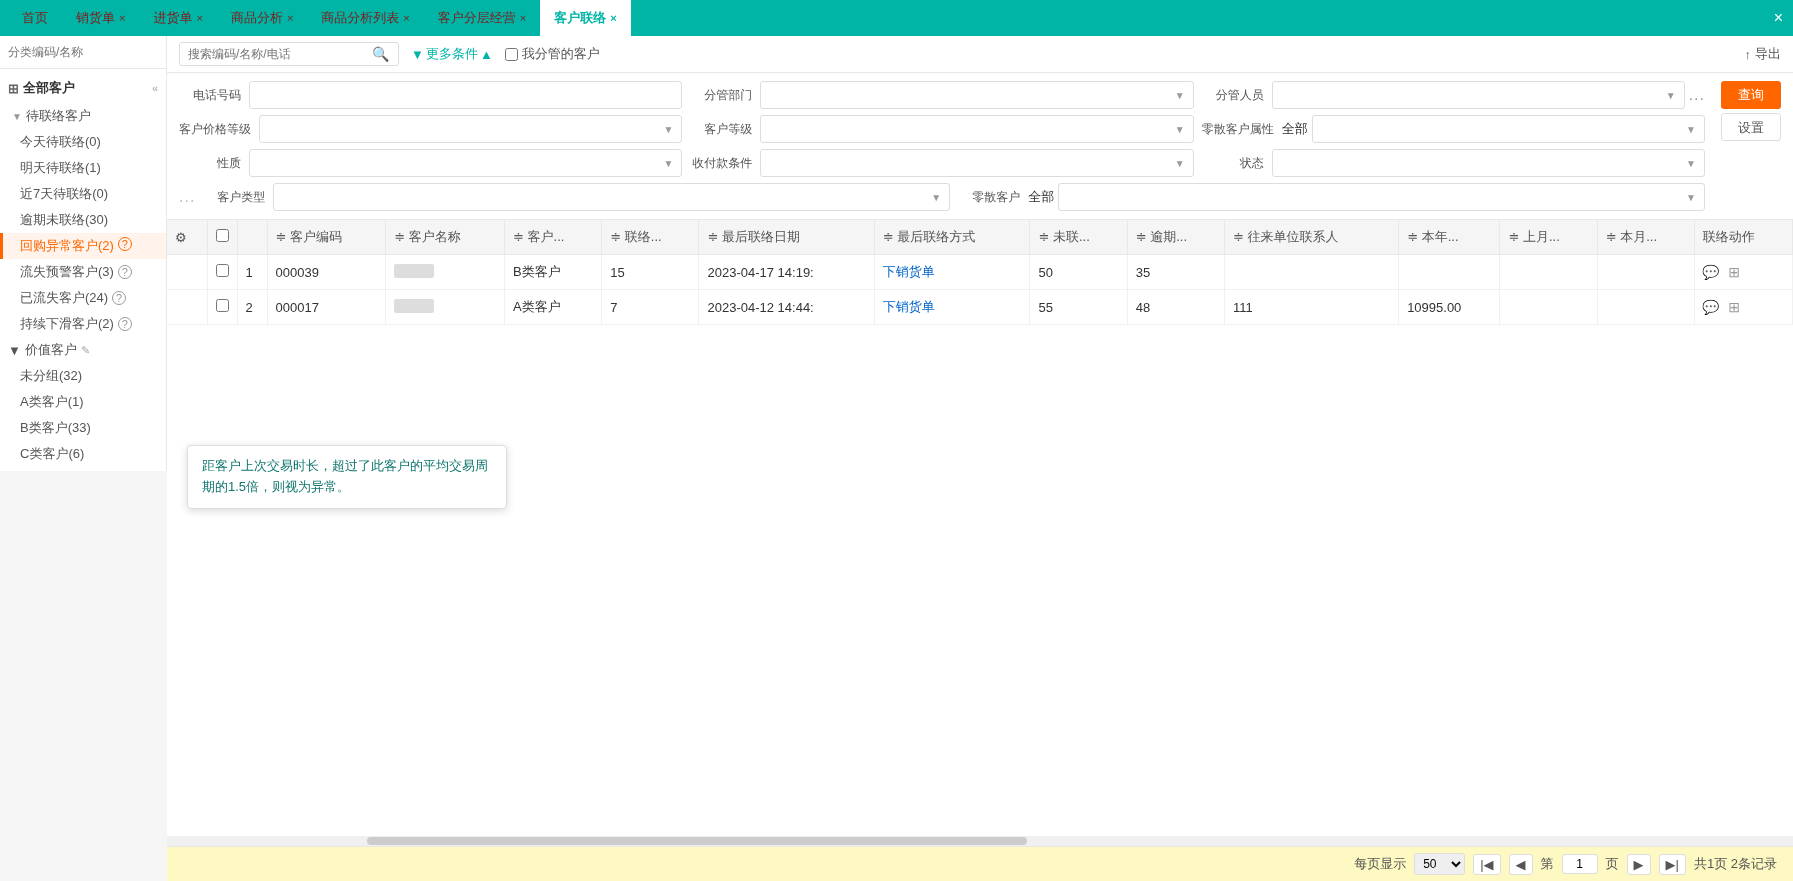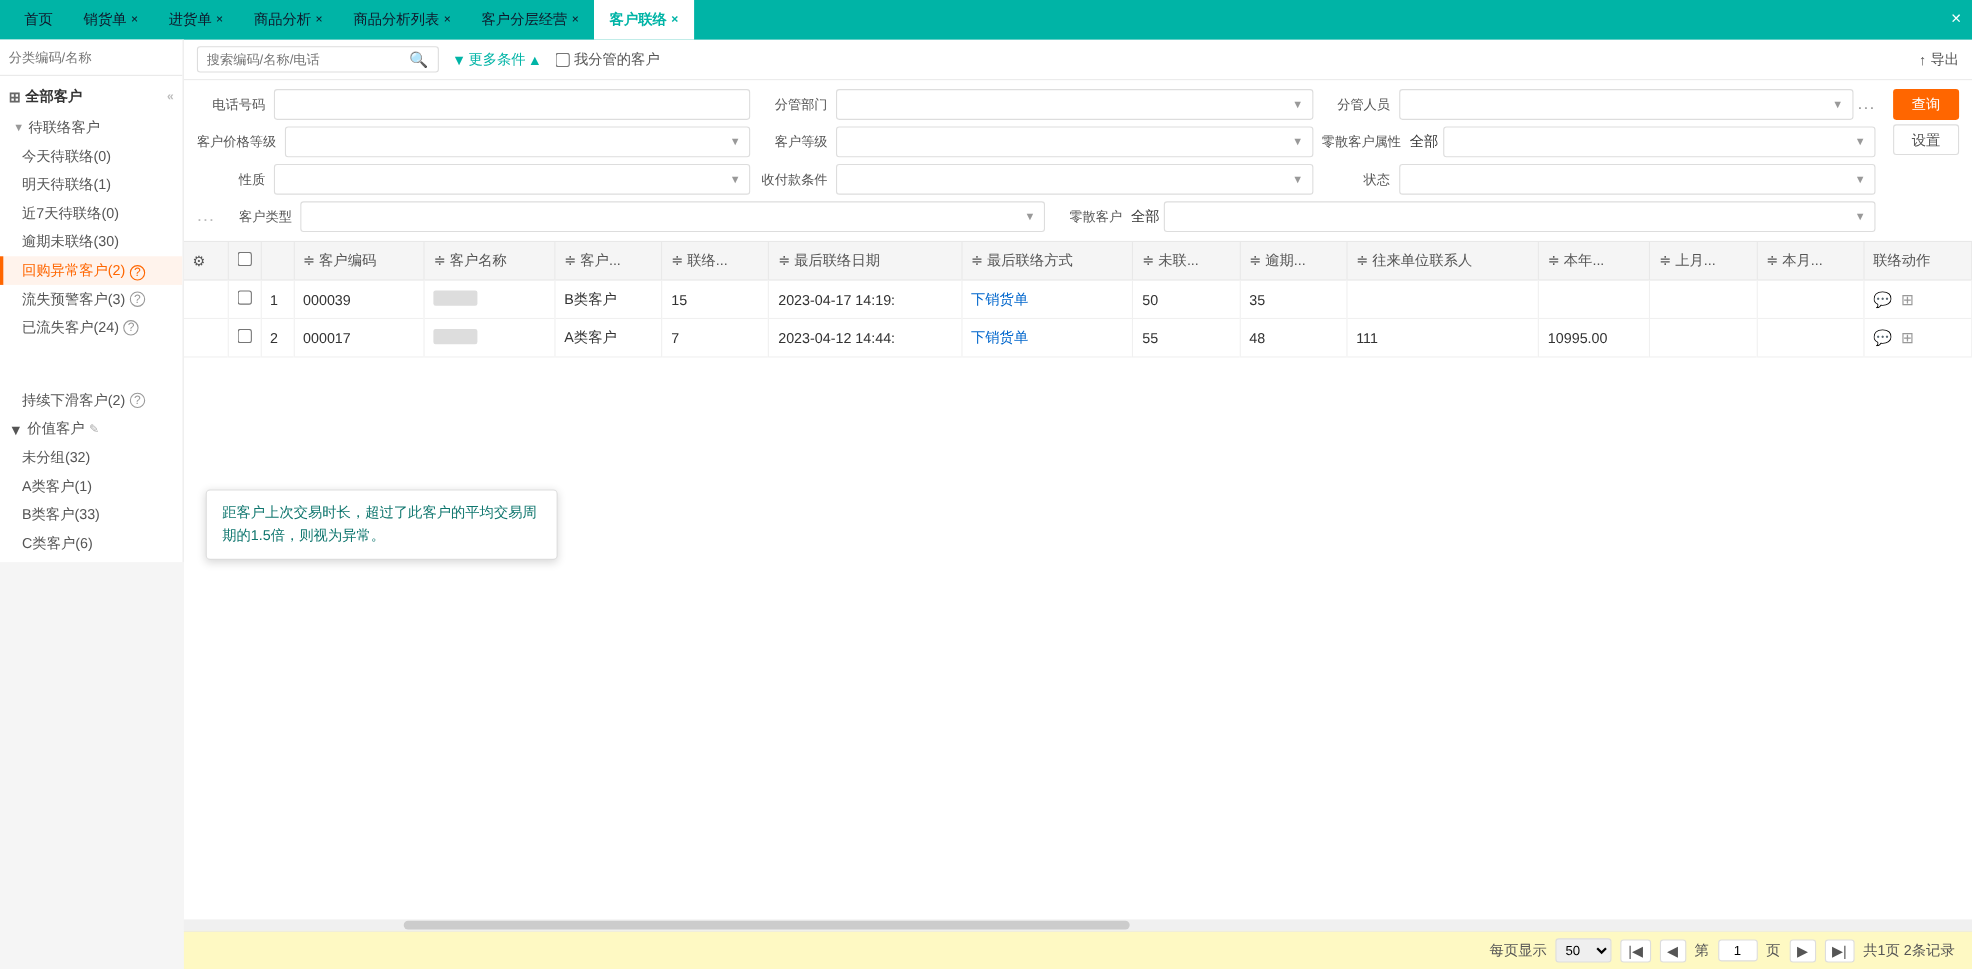--- a/index.html
+++ b/index.html
@@ -14,21 +14,21 @@
       padding: 0 8px;
       color: #fff;
       position: relative;
     }
     .top-nav .nav-item {
       padding: 0 14px;
       height: 36px;
       display: flex;
       align-items: center;
       cursor: pointer;
-      color: #0f172a;
+      color: #7f1d1d;
       font-size: 13px;
       white-space: nowrap;
     }
     .top-nav .nav-item.active {
       background: #fff;
       color: #00b4a6;
       font-weight: bold;
     }
     .top-nav .close-btn {
       position: absolute;
@@ -416,34 +416,34 @@
         </div>
         <div class="sidebar-group-title">
           <span class="arrow">▼</span>
           <span>待联络客户</span>
         </div>
         <div class="sidebar-item">今天待联络(0)</div>
         <div class="sidebar-item">明天待联络(1)</div>
         <div class="sidebar-item">近7天待联络(0)</div>
         <div class="sidebar-item">逾期未联络(30)</div>
 
-        <div class="sidebar-item active" style="display:flex;align-items:flex-end;gap:4px;">
+        <div class="sidebar-item active" style="display:flex;align-items:flex-start;gap:4px;">
           <span>回购异常客户(2)</span>
           <span style="color:#ff6600;font-size:11px;border:1px solid #ff6600;border-radius:50%;width:14px;height:14px;display:flex;align-items:center;justify-content:center;">?</span>
         </div>
 
         <div class="sidebar-item" style="display:flex;align-items:center;gap:4px;">
           <span>流失预警客户(3)</span>
           <span style="color:#999;font-size:11px;border:1px solid #999;border-radius:50%;width:14px;height:14px;display:flex;align-items:center;justify-content:center;">?</span>
         </div>
         <div class="sidebar-item" style="display:flex;align-items:center;gap:4px;">
           <span>已流失客户(24)</span>
           <span style="color:#999;font-size:11px;border:1px solid #999;border-radius:50%;width:14px;height:14px;display:flex;align-items:center;justify-content:center;">?</span>
         </div>
-        <div class="sidebar-item" style="display:flex;align-items:center;gap:4px;margin-top:40px;">
+        <div class="sidebar-item" style="display:flex;align-items:center;gap:4px;">
           <span>持续下滑客户(2)</span>
           <span style="color:#999;font-size:11px;border:1px solid #999;border-radius:50%;width:14px;height:14px;display:flex;align-items:center;justify-content:center;">?</span>
         </div>
 
         <div class="sidebar-group-title2" style="display:flex;align-items:center;gap:4px;">
           <span class="arrow">▼</span>
           <span>价值客户</span>
           <span style="color:#aaa;font-size:11px;cursor:pointer;">✎</span>
         </div>
         <div class="sidebar-item">未分组(32)</div>

